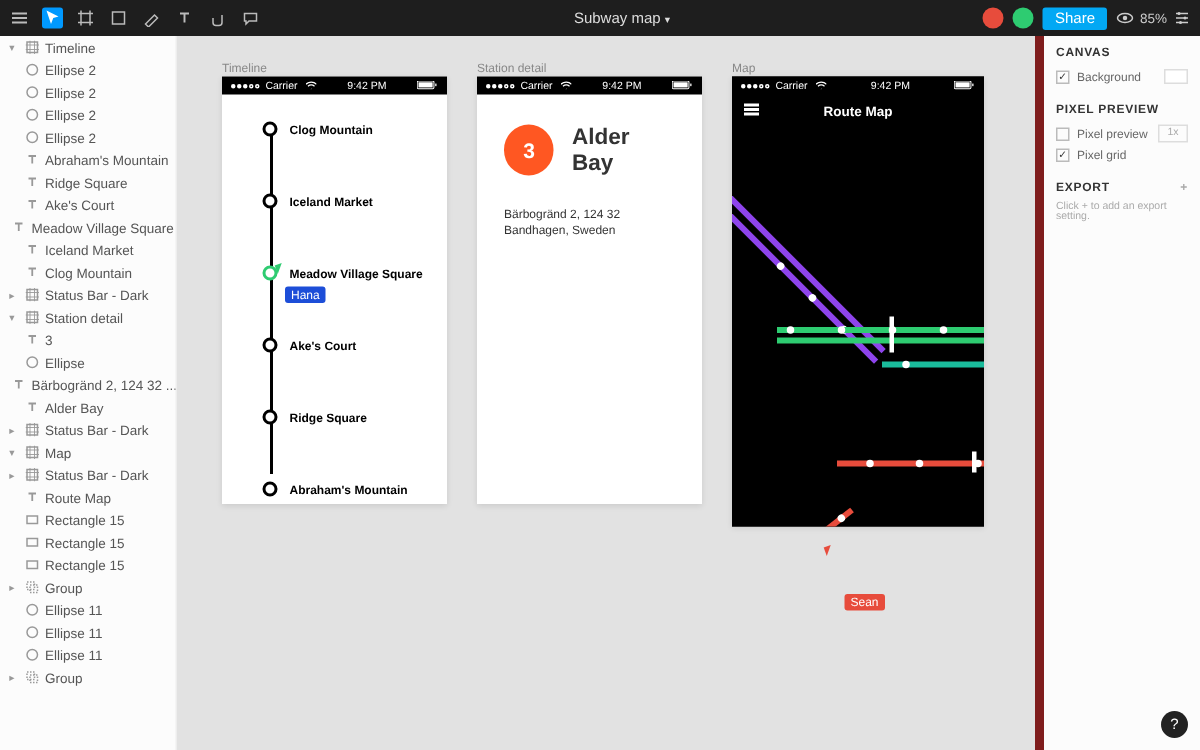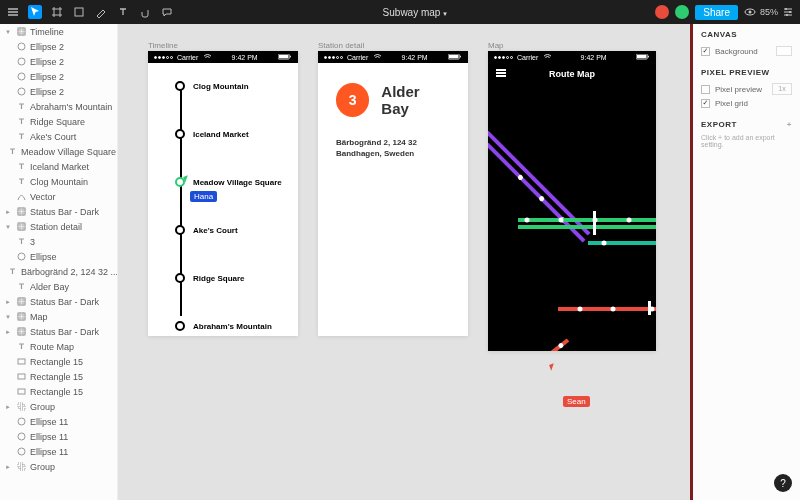--- a/index.html
+++ b/index.html
@@ -41,39 +41,39 @@
   .tl-line{position:absolute;left:32px;top:20px;bottom:20px;width:2px;background:#000}
   .tl-stop{position:absolute;left:27px;display:flex;align-items:center;gap:8px}
   .tl-cir{width:10px;height:10px;border:2px solid #000;border-radius:50%;background:#fff}
   .tl-cir.cur{border-color:#2ecc71}
   .tl-txt{font-size:8px;font-weight:bold;color:#000;white-space:nowrap}
   
   .det{padding:20px 18px;height:calc(100% - 12px)}
   .det-hd{display:flex;align-items:center;gap:12px;margin-bottom:20px}
   .det-cir{width:34px;height:34px;border-radius:50%;background:#ff5722;color:#fff;display:flex;align-items:center;justify-content:center;font-size:14px;font-weight:bold}
   .det-title{font-size:15px;font-weight:bold}
-  .det-sub{font-size:8px;font-weight:bold;line-height:1.4}
+  .det-sub{font-size:8px;font-weight:normal;line-height:1.4}
   
   .mp{background:#000;position:relative;height:calc(100% - 12px);overflow:hidden}
   .mp-hd{position:absolute;top:6px;left:8px;right:8px;display:flex;justify-content:space-between;color:#fff;font-size:9px;font-weight:bold}
   .hamb{display:flex;flex-direction:column;gap:1.5px}
   .hamb span{width:10px;height:1.5px;background:#fff}
   .line{position:absolute;height:4px}
   .line .pt{position:absolute;width:5px;height:5px;background:#fff;border-radius:50%;top:50%;transform:translate(-50%,-50%)}
   .purp{background:#8e44ec}
   .grn{background:#2ecc71}
   .red{background:#e74c3c}
   .aqua{background:#1abc9c}
   
   .cursor-tag{position:absolute;font-size:8px;color:#fff;padding:1px 4px;border-radius:2px}
   .c-green{background:#1d4ed8}
   .c-red{background:#e74c3c}
   .cur-ptr{width:0;height:0;border-left:5px solid;border-bottom:6px solid transparent;border-top:0;transform:rotate(-20deg)}
   
-  .rp{width:110px;background:#fcfcfc;border-left:3px solid #7f1d1d;padding:6px 8px;font-size:8px;color:#666}
+  .rp{width:110px;background:#fcfcfc;border-left:6px solid #7f1d1d;padding:6px 8px;font-size:8px;color:#666}
   .rp-sec{margin-bottom:10px}
   .rp-hd{font-size:8px;font-weight:bold;letter-spacing:.5px;color:#333;margin-bottom:5px;text-transform:uppercase}
   .rp-row{display:flex;align-items:center;gap:5px;height:14px}
   .chk{width:9px;height:9px;border:1px solid #bbb;display:flex;align-items:center;justify-content:center;font-size:7px;color:#333}
   .sw{width:16px;height:10px;border:1px solid #ddd;background:#fff}
   .mult{width:20px;height:12px;border:1px solid #ddd;font-size:7px;text-align:center;line-height:10px;color:#aaa}
   .help{position:absolute;right:8px;bottom:8px;width:18px;height:18px;border-radius:50%;background:#222;color:#fff;display:flex;align-items:center;justify-content:center;font-size:10px;cursor:pointer}
 </style>
 </head>
 <body>
@@ -237,29 +237,20 @@
       <div class="row ind1">
         <span class="caret"></span>
         <span class="ic">
           <svg viewBox="0 0 9 9">
             <path d="M2 2h5M4.5 2v5" stroke="#999" stroke-width="1.2"></path>
           </svg>
         </span>
         <span>Clog Mountain</span>
       </div>
       <div class="row ind1">
-        <span class="caret"></span>
-        <span class="ic">
-          <svg viewBox="0 0 9 9">
-            <path d="M1 8c2-6 5-6 7 0" stroke="#999" fill="none"></path>
-          </svg>
-        </span>
-        <span>Vector</span>
-      </div>
-      <div class="row ind1">
         <span class="caret">▸</span>
         <span class="ic">
           <svg viewBox="0 0 9 9">
             <rect x="1" y="1" width="7" height="7" stroke="#999" fill="none"></rect>
             <path d="M3 0v9M6 0v9M0 3h9M0 6h9" stroke="#999" stroke-width=".6"></path>
           </svg>
         </span>
         <span>Status Bar - Dark</span>
       </div>
       <div class="row ind0">

